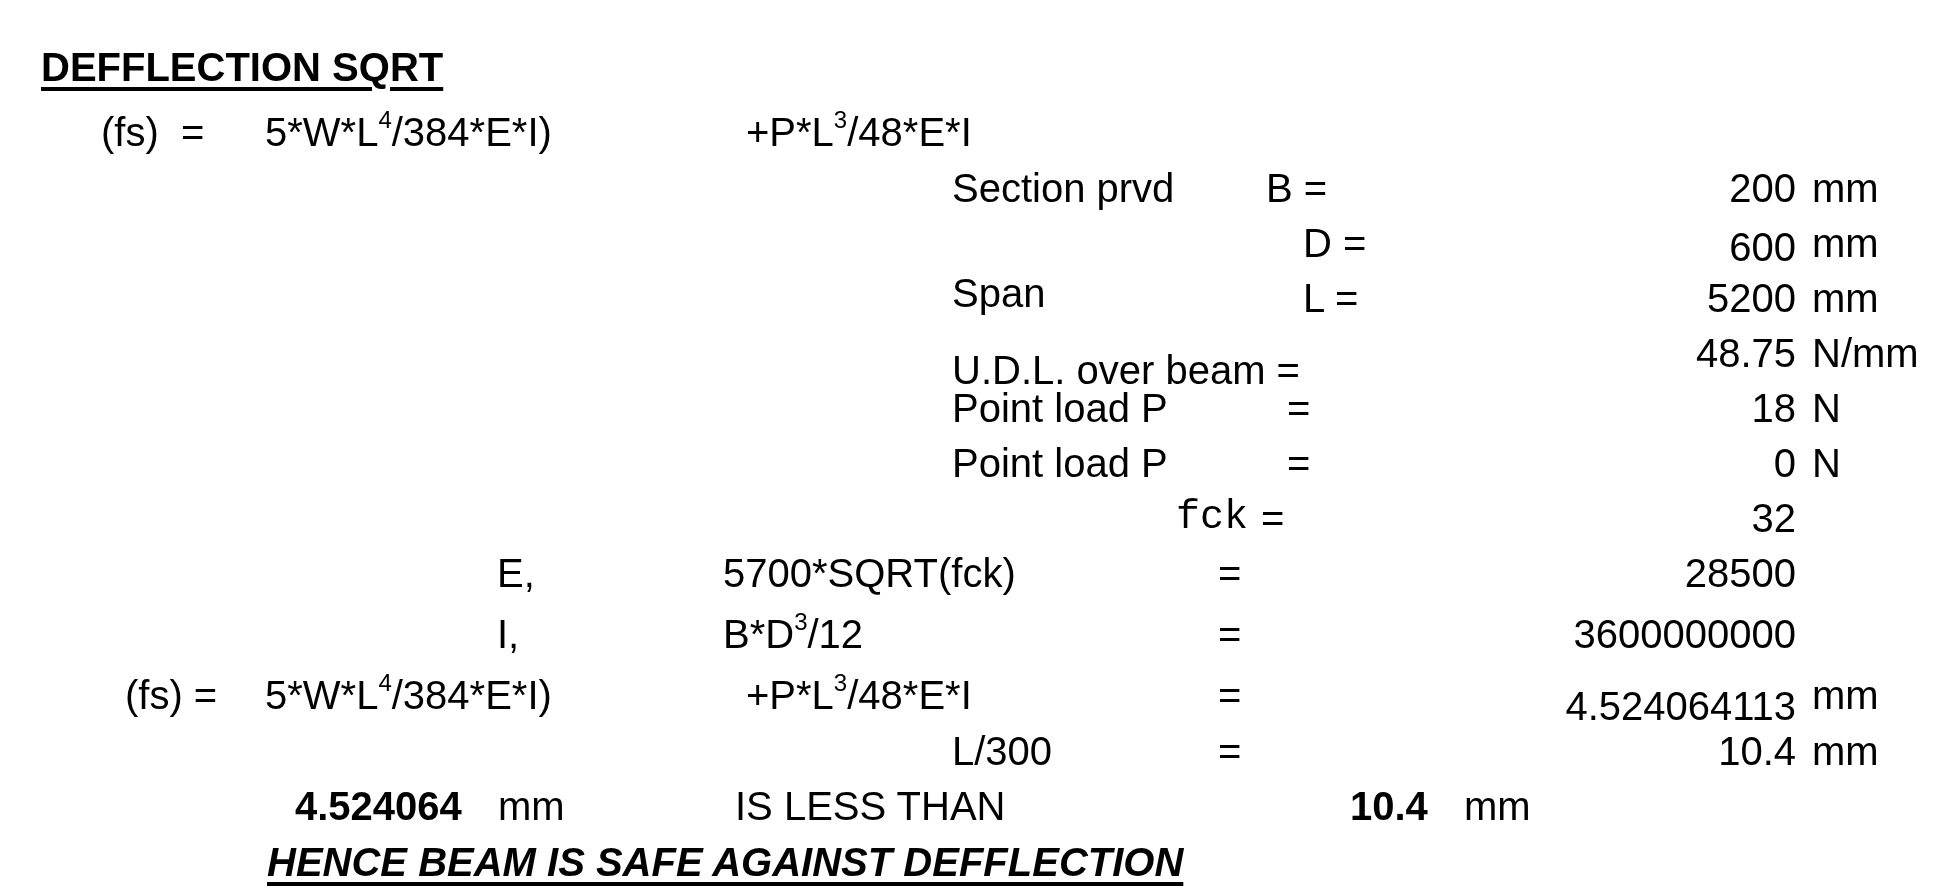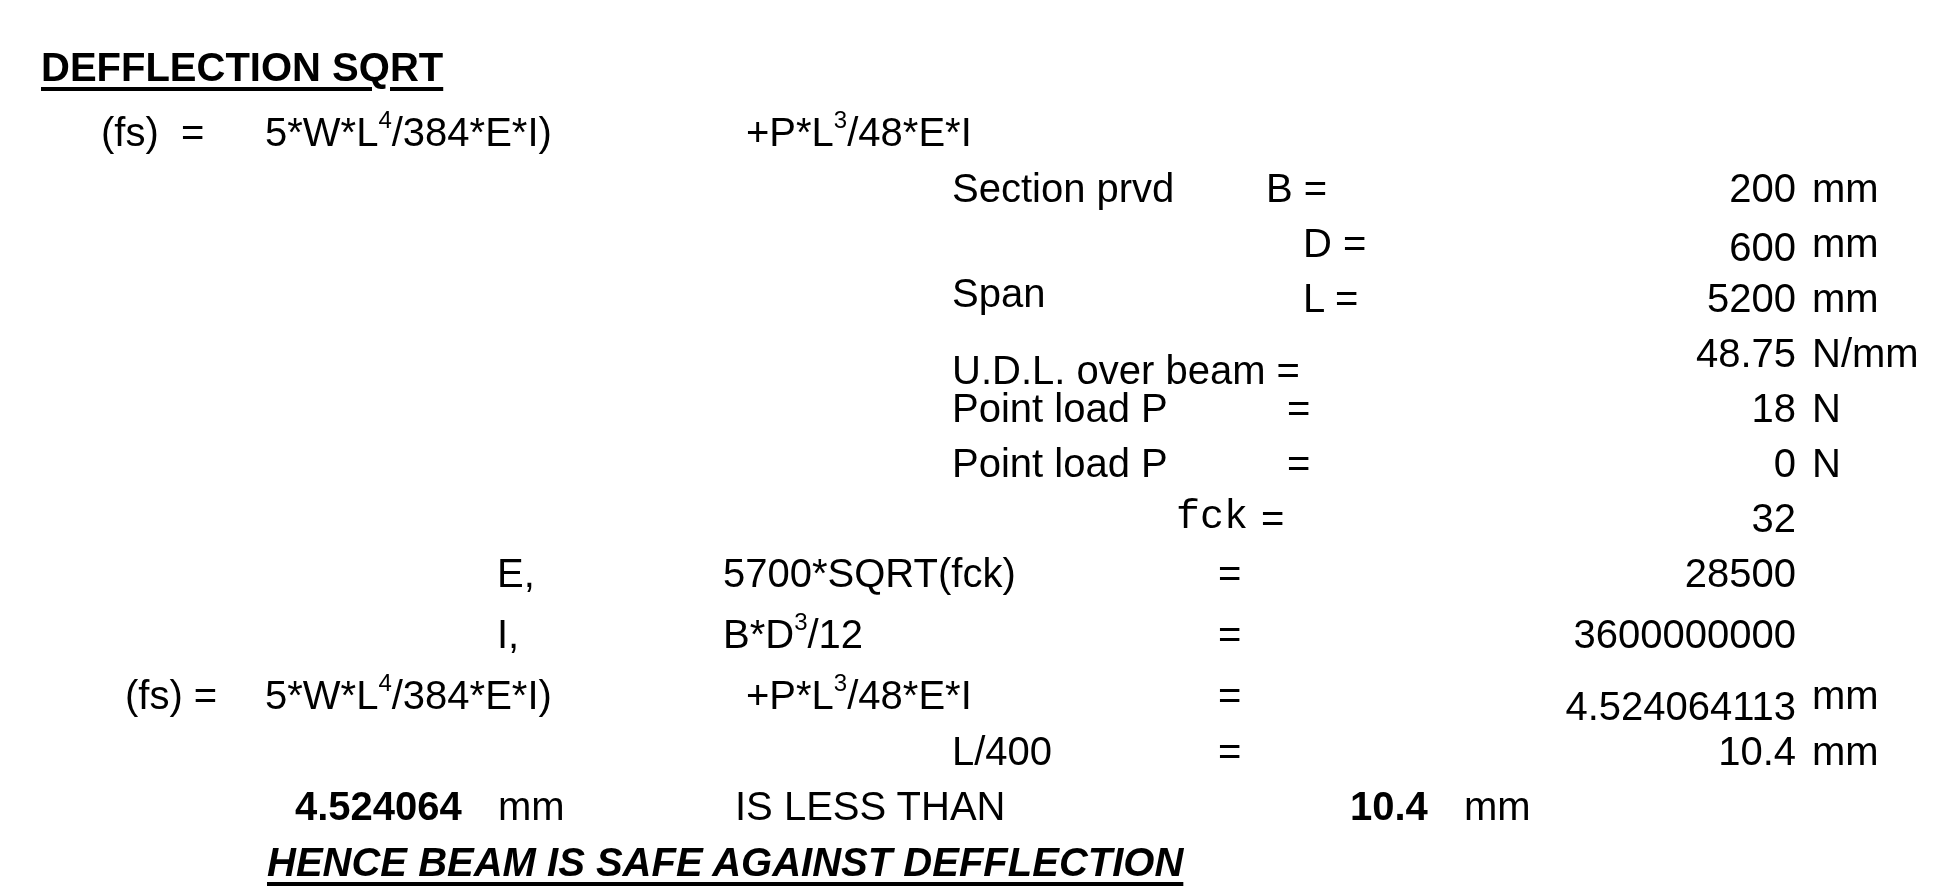--- a/index.html
+++ b/index.html
@@ -63,21 +63,21 @@
 <div class="t" style="left:1218px;top:614px;">=</div>
 <div class="t r" style="left:1500px;width:296px;top:614px;">3600000000</div>
 
 <div class="t" style="left:125px;top:675px;">(fs) =</div>
 <div class="t" style="left:265px;top:675px;"><span>5*W*L</span><sup>4</sup><span>/384*E*I)</span></div>
 <div class="t" style="left:746px;top:675px;"><span>+P*L</span><sup>3</sup><span>/48*E*I</span></div>
 <div class="t" style="left:1218px;top:675px;">=</div>
 <div class="t r" style="left:1450px;width:346px;top:686px;">4.524064113</div>
 <div class="t" style="left:1812px;top:675px;">mm</div>
 
-<div class="t" style="left:952px;top:731px;">L/400</div>
+<div class="t" style="left:952px;top:731px;">L/300</div>
 <div class="t" style="left:1218px;top:731px;">=</div>
 <div class="t r" style="left:1600px;width:196px;top:731px;">10.4</div>
 <div class="t" style="left:1812px;top:731px;">mm</div>
 
 <div class="t b" style="left:295px;top:786px;">4.524064</div>
 <div class="t" style="left:498px;top:786px;">mm</div>
 <div class="t" style="left:735px;top:786px;">IS LESS THAN</div>
 <div class="t b" style="left:1350px;top:786px;">10.4</div>
 <div class="t" style="left:1464px;top:786px;">mm</div>
 

